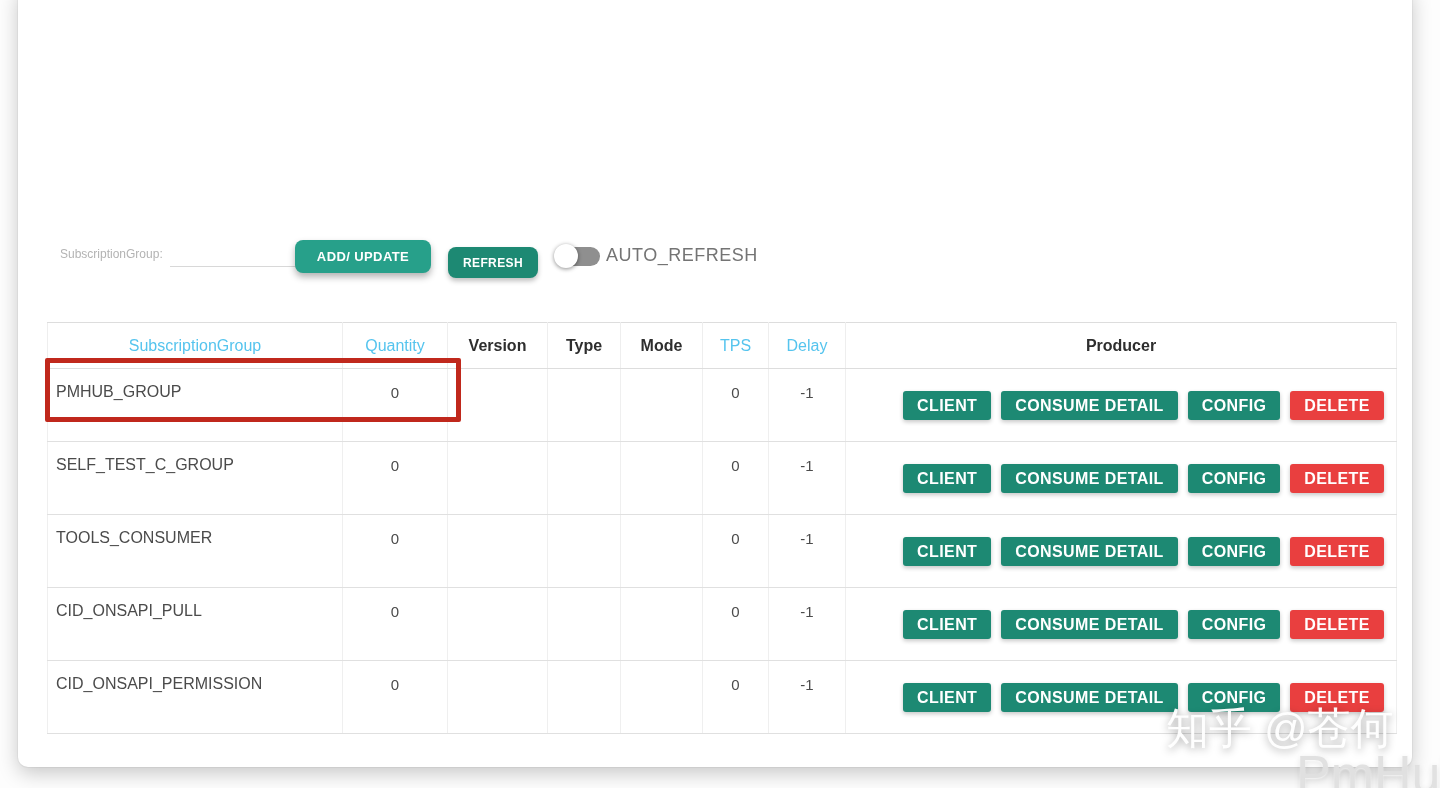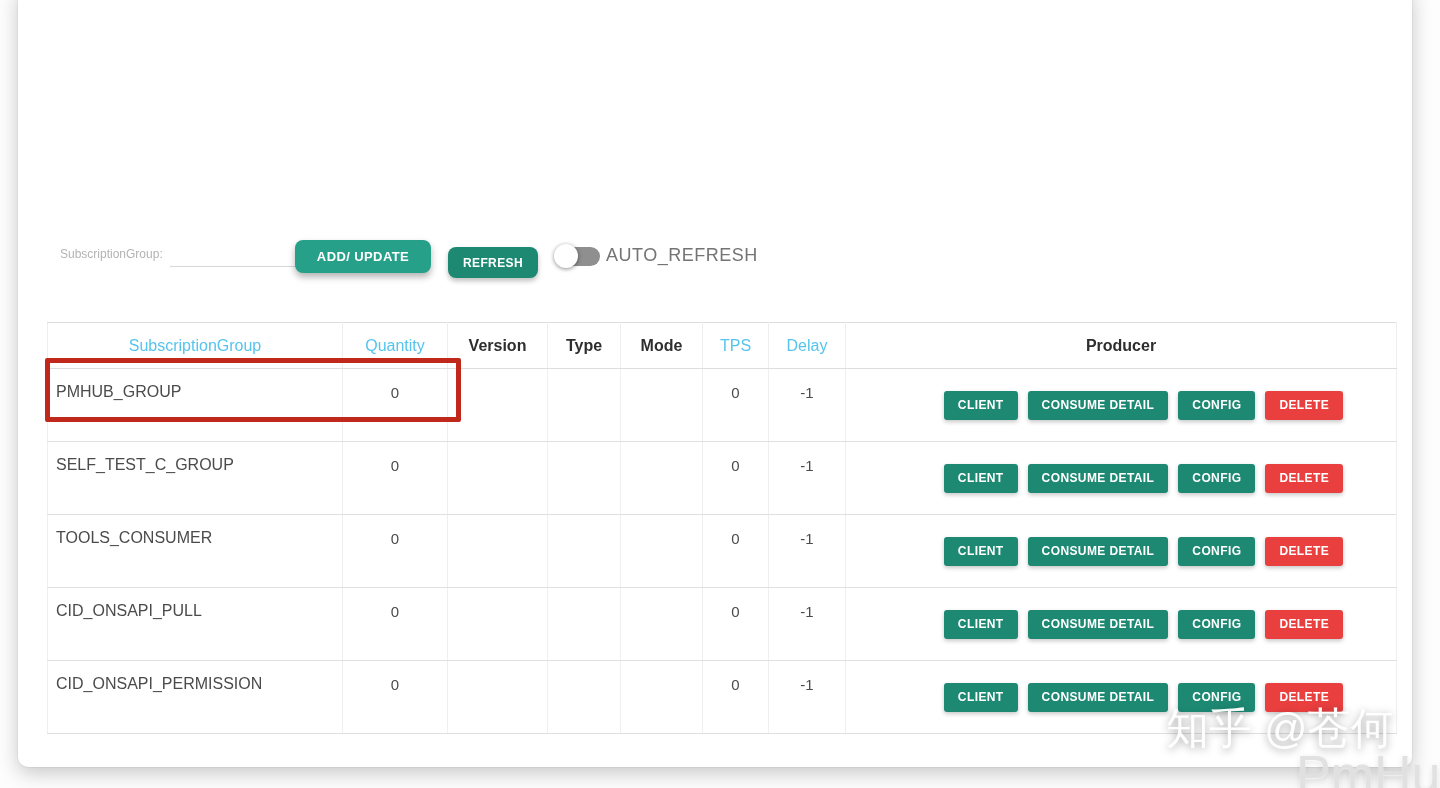--- a/index.html
+++ b/index.html
@@ -40,21 +40,21 @@
   table{width:1350px;border-collapse:collapse;table-layout:fixed;}
   th{height:43px;font-size:16px;text-align:center;background:#fff;
      border:1px solid #eee;border-top:1px solid #ddd;border-bottom:1px solid #ddd;}
   th.sortable{color:var(--link-blue,#55c4ee);font-weight:400;cursor:pointer;}
   th.plain{color:#2e2e2e;font-weight:700;}
   tbody tr{height:73px;}
   td{border:1px solid #efefef;border-bottom:1px solid #e0e0e0;vertical-align:top;}
   td.group{font-size:16px;color:#4b4b4b;padding:14px 8px 12px;white-space:nowrap;overflow:hidden;}
   td.num{text-align:center;font-size:15px;color:#4b4b4b;padding-top:15px;}
   td.ops{vertical-align:middle;text-align:center;padding-left:46px;white-space:nowrap;}
-  .act-btn{display:inline-block;margin:0 5px;padding:0 14px;height:29px;line-height:29px;font-size:12px;
+  .act-btn{display:inline-block;margin:0 5px;padding:0 14px;height:29px;line-height:29px;font-size:16px;
            font-weight:bold;color:#fff;border:none;border-radius:3px;font-family:inherit;letter-spacing:.4px;
            cursor:pointer;background:var(--button-teal,#1d8973);box-shadow:0 2px 4px rgba(0,0,0,.22);}
   .act-btn.danger{background:var(--button-red,#e93f3f);}
 
   
   .hl-box{position:absolute;left:27px;top:372px;width:416px;height:64px;box-sizing:border-box;
           border:5px solid var(--highlight-border,#c0281c);border-radius:2px;pointer-events:none;}
   .wm1{position:absolute;left:1166px;top:700px;font-size:43px;color:rgba(255,255,255,.96);
        text-shadow:0 2px 8px rgba(0,0,0,.38);z-index:60;white-space:nowrap;}
   .wm2{position:absolute;left:1296px;top:744px;font-size:52px;color:rgba(222,222,222,.92);

